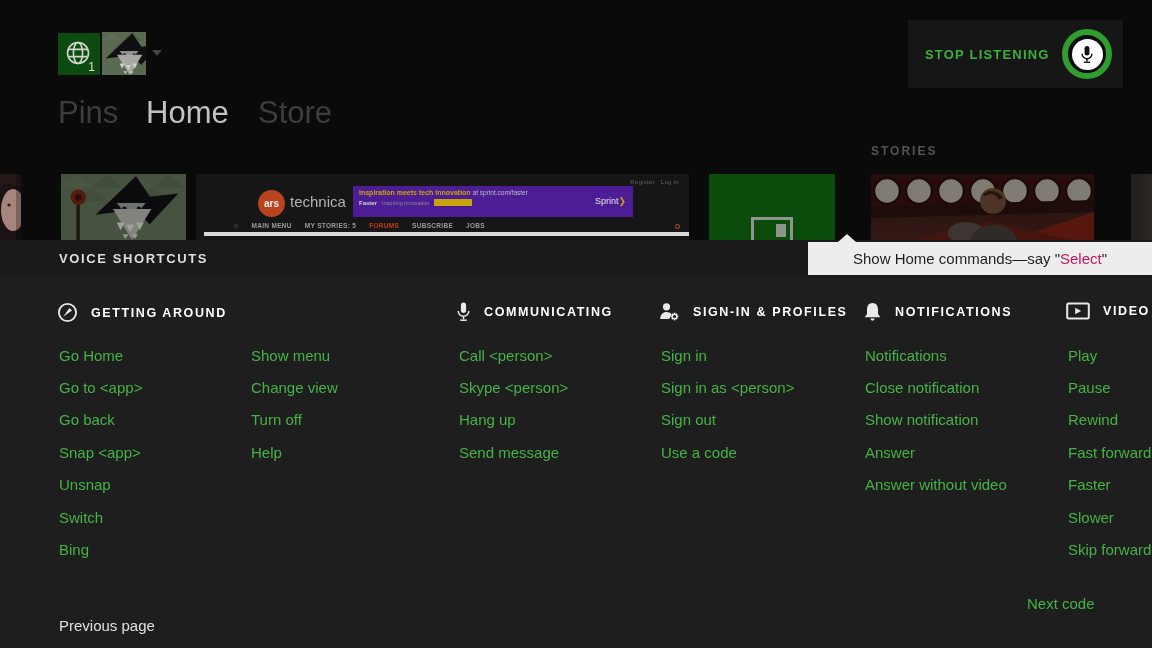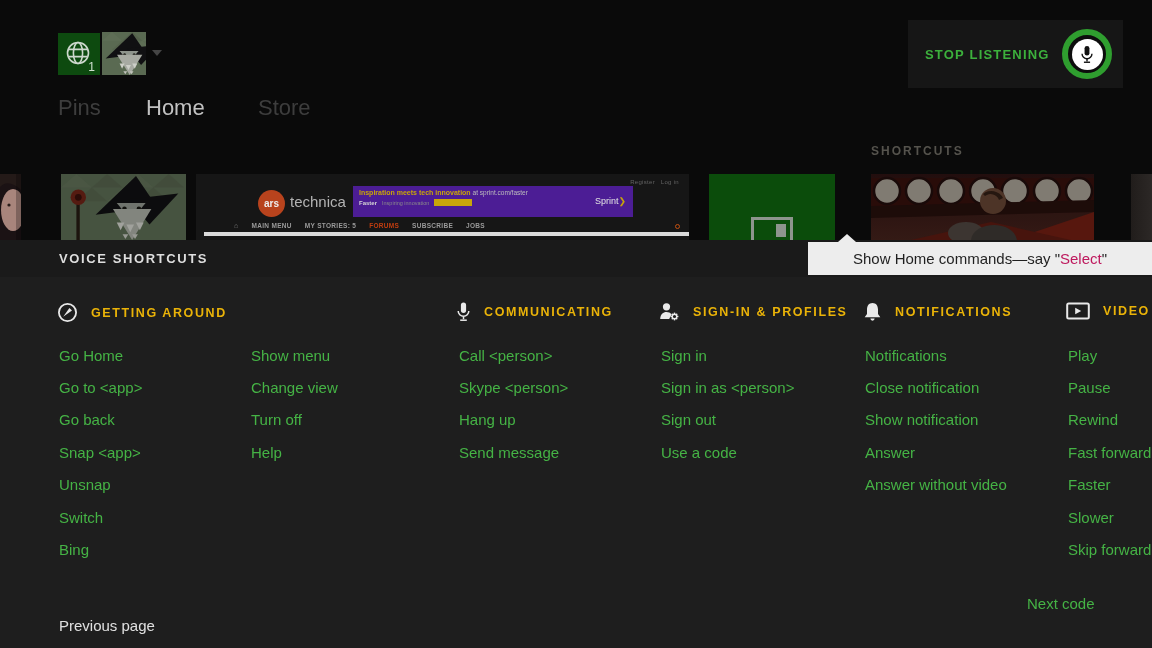--- a/index.html
+++ b/index.html
@@ -19,21 +19,21 @@
   .stop-panel { position:absolute; left:908px; top:20px; width:215px; height:68px;
                 background:#161616; display:flex; align-items:center; padding-left:17px; }
   .stop-label { color:#3cb03c; font-size:13px; font-weight:bold; letter-spacing:1.2px; }
   .mic-button { position:absolute; right:11px; top:9px; width:50px; height:50px;
                 border:6px solid #2f9e2f; border-radius:50%; background:#0d0d0d;
                 display:flex; align-items:center; justify-content:center; }
   .mic-inner { width:31px; height:31px; border-radius:50%; background:#ffffff;
                display:flex; align-items:center; justify-content:center; }
 
   
-  .tab { position:absolute; top:95px; font-size:22px; font-weight:400; }
+  .tab { position:absolute; top:95px; font-size:31px; font-weight:400; }
   .tab.dim { color:#3d3d3d; }
   .tab.active { color:#c2c2c2; }
 
   .featured-label { position:absolute; left:871px; top:144px; font-size:12px; font-weight:bold;
                     letter-spacing:2px; color:#55534d; }
 
   
   .tile { position:absolute; top:174px; height:66px; overflow:hidden; }
   .tile-edge-left { left:0; width:21px; }
   .tile-wizard { left:61px; width:125px; filter:brightness(.78); }
@@ -76,21 +76,21 @@
   .vs-panel { position:absolute; left:0; top:277px; width:1152px; height:371px; background:#1e1e1e; }
 
   .tooltip { position:absolute; left:808px; top:242px; width:344px; height:33px; background:#ededed;
              display:flex; align-items:center; justify-content:center; font-size:15px; color:#1f1f1f; }
   .tooltip-pointer { position:absolute; left:30px; top:-8px; width:0; height:0;
                      border-left:9px solid transparent; border-right:9px solid transparent;
                      border-bottom:8px solid #ededed; }
   .tooltip-highlight { color:#be185d; }
 
   .section-header { position:absolute; top:302px; display:flex; align-items:center; gap:13px;
-                    color:#eab308; font-size:12.5px; font-weight:bold; letter-spacing:1.6px;
+                    color:#ffffff; font-size:12.5px; font-weight:bold; letter-spacing:1.6px;
                     white-space:nowrap; }
   .sh-1 { left:57px; } .sh-2 { left:456px; } .sh-3 { left:659px; } .sh-4 { left:863px; } .sh-5 { left:1066px; }
   .section-header svg { flex:none; }
 
   .cmd-list { position:absolute; top:339px; list-style:none; white-space:nowrap; }
   .cmd-list li { height:32.4px; display:flex; align-items:center; font-size:15px; color:#45b345; }
   .cl-ga-a { left:59px; } .cl-ga-b { left:251px; } .cl-comm { left:459px; }
   .cl-signin { left:661px; } .cl-notif { left:865px; } .cl-video { left:1068px; }
 
   .prev-page { position:absolute; left:59px; top:617px; font-size:15px; color:#e0e0e0; }
@@ -149,21 +149,21 @@
           <line x1="4.2" y1="18.3" x2="10.8" y2="18.3" stroke="#111" stroke-width="1.5"></line>
         </svg>
       </div>
     </div>
   </div>
 
   <div class="tab dim" style="left:58px">Pins</div>
   <div class="tab active" style="left:146px">Home</div>
   <div class="tab dim" style="left:258px">Store</div>
 
-  <div class="featured-label">SHORTCUTS</div>
+  <div class="featured-label">STORIES</div>
 
   <div class="tile tile-edge-left">
     <svg width="21" height="66" viewBox="0 0 21 66">
       <rect width="21" height="66" fill="#1b1214"></rect>
       <ellipse cx="13" cy="36" rx="12" ry="21" fill="#a8857c"></ellipse>
       <path d="M0,0 H21 V16 C13,8 5,7 0,13 Z" fill="#241a18"></path>
       <circle cx="9" cy="31" r="1.6" fill="#2a1d1a"></circle>
       <rect x="16" width="5" height="66" fill="rgba(0,0,0,.25)"></rect>
     </svg>
   </div>

